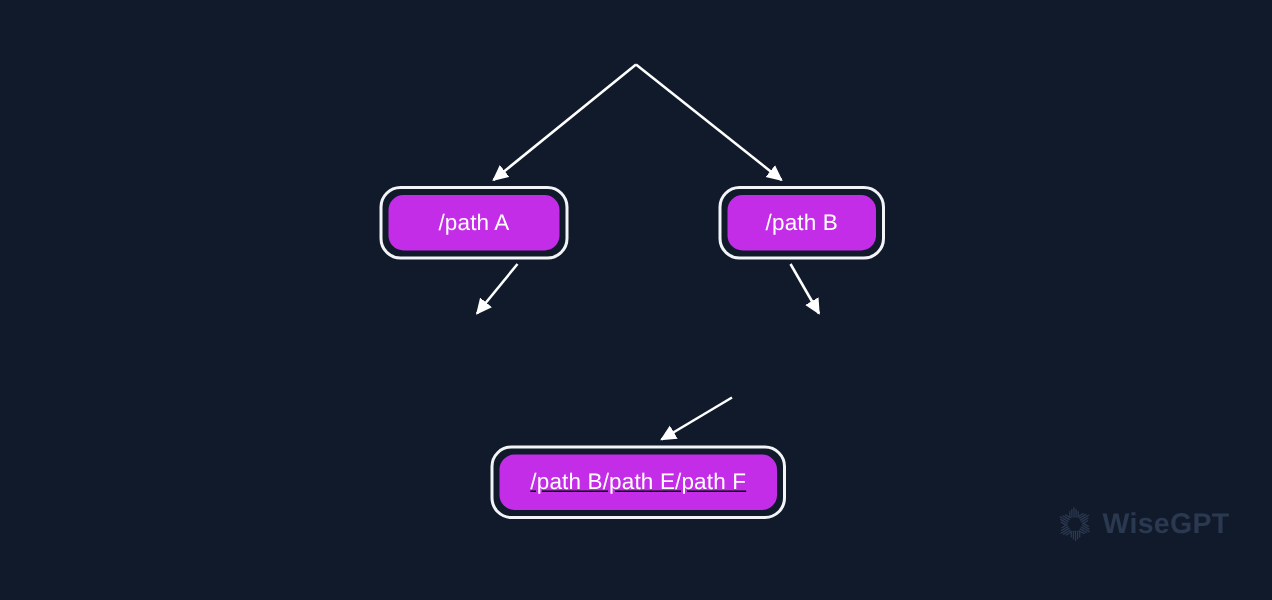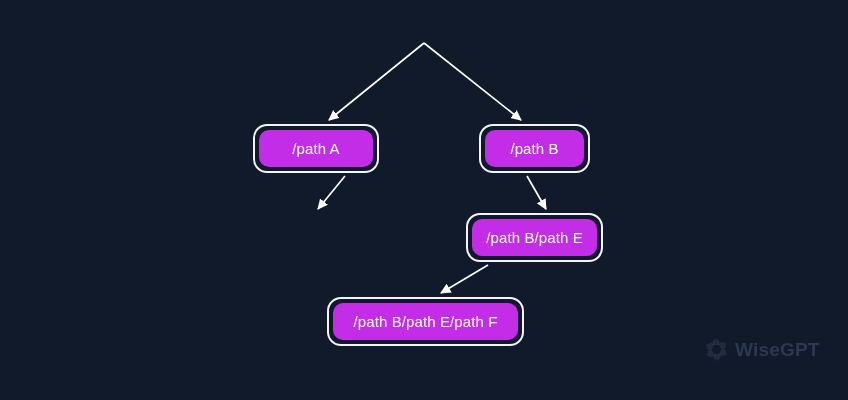--- a/index.html
+++ b/index.html
@@ -49,21 +49,21 @@
     font-size: 15px;
     font-weight: 400;
     letter-spacing: 0.1px;
     white-space: nowrap;
     font-family: "Liberation Sans", sans-serif;
   }
   #node-path-a      { left: 253px; top: 124px; width: 126px; height: 49px; }
   #node-path-b      { left: 479px; top: 124px; width: 111px; height: 49px; }
   #node-path-b-d    { left: 246px; top: 213px; width: 140px; height: 49px; }
   #node-path-b-e    { left: 466px; top: 213px; width: 137px; height: 49px; }
-  #node-path-b-e-f  { left: 327px; top: 297px; width: 197px; height: 49px; }
+  #node-path-b-e-f  { left: 327px; top: 297px; width: 197px; height: 49px; text-decoration: underline; }
 
   #watermark {
     position: absolute;
     left: 703px;
     top: 336px;
     display: flex;
     align-items: center;
     gap: 5px;
     opacity: 0.96;
   }
@@ -101,25 +101,20 @@
     </div>
   </div>
 
   <div class="node" id="node-path-a" style="left: 253px; top: 124px; width: 126px; height: 49px;">
     <div class="node-inner">
       <span class="node-label">/path A</span>
     </div>
   </div>
 
 
-  <div class="node" id="node-path-b-e" style="left: 466px; top: 213px; width: 137px; height: 49px;">
-    <div class="node-inner">
-      <span class="node-label">/path B/path E</span>
-    </div>
-  </div>
 
   <div class="node" id="node-path-b-e-f" style="left: 327px; top: 297px; width: 197px; height: 49px;">
     <div class="node-inner">
       <span class="node-label">/path B/path E/path F</span>
     </div>
   </div>
 
   <div id="watermark">
     <svg width="27" height="27" viewBox="0 0 100 100">
       <g id="starburst-blades" fill="#2c3a52">

